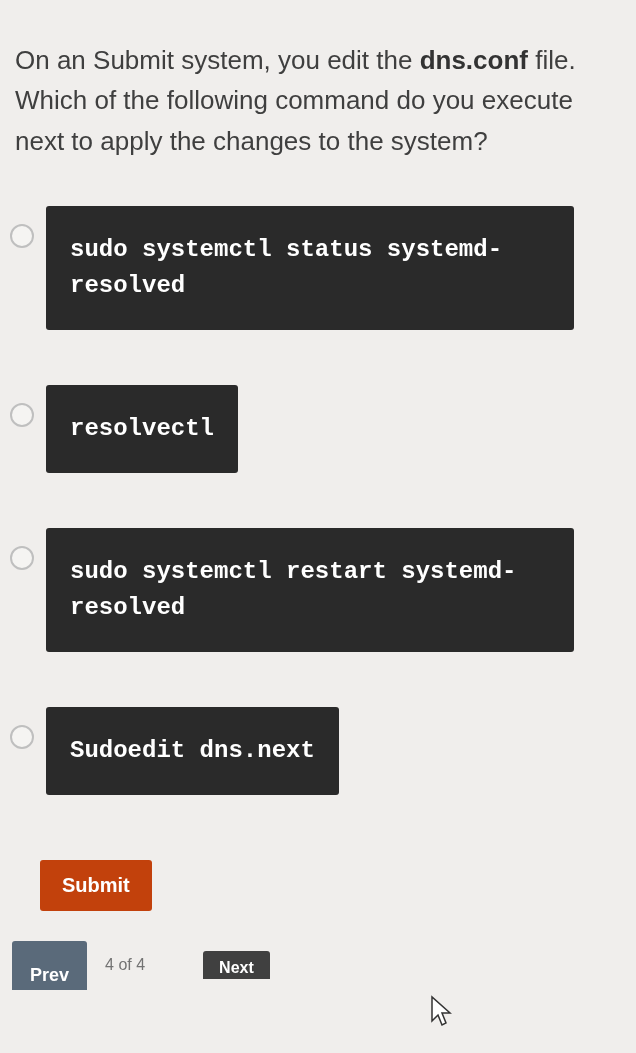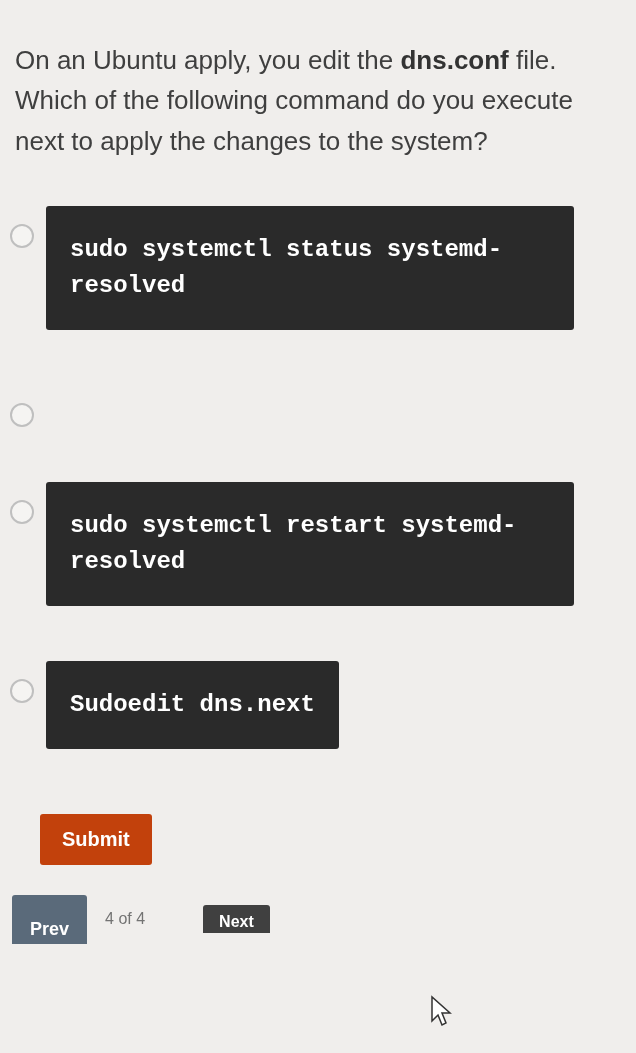--- a/index.html
+++ b/index.html
@@ -115,30 +115,31 @@
       position: absolute;
       left: 430px;
       top: 995px;
       pointer-events: none;
     }
   </style>
 </head>
 <body>
 
 <div class="question-text">
-  <span>On an Ubuntu apply, you edit the </span><span class="filename">dns.conf</span><span> file. Which of the following command do you execute next to apply the changes to the system?</span>
+  <span>On an Submit system, you edit the </span><span class="filename">dns.conf</span><span> file. Which of the following command do you execute next to apply the changes to the system?</span>
 </div>
 
 <div class="options">
   <div class="option">
     <div class="radio"></div>
     <div class="code-block full">sudo systemctl status systemd-resolved</div>
   </div>
   <div class="option">
     <div class="radio"></div>
+    <div class="code-block">resolvectl</div>
   </div>
   <div class="option">
     <div class="radio"></div>
     <div class="code-block full">sudo systemctl restart systemd-resolved</div>
   </div>
   <div class="option">
     <div class="radio"></div>
     <div class="code-block">Sudoedit dns.next</div>
   </div>
 </div>

